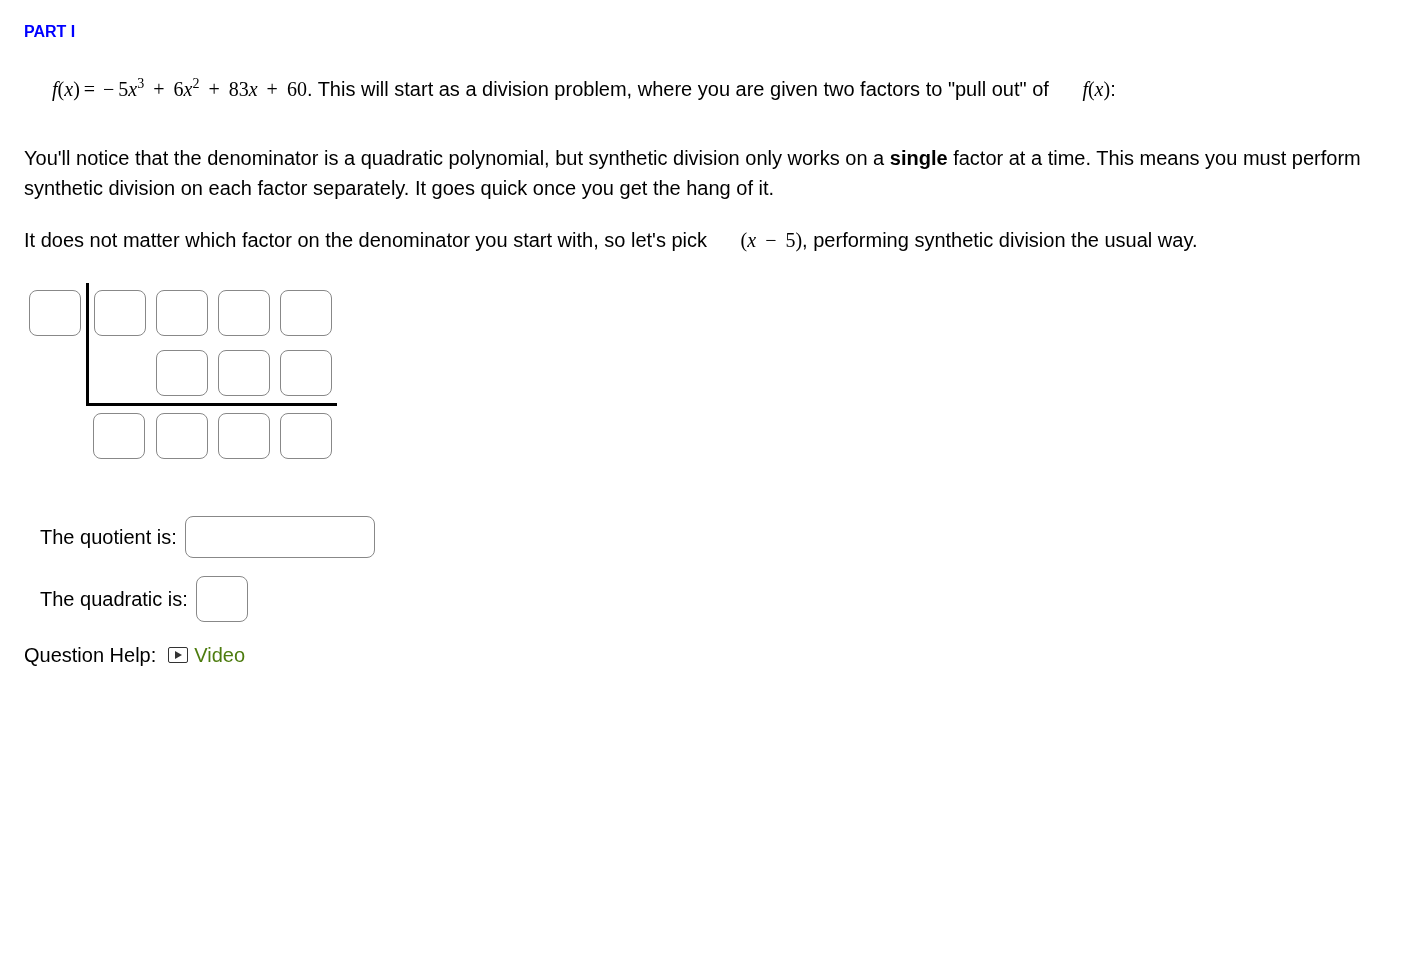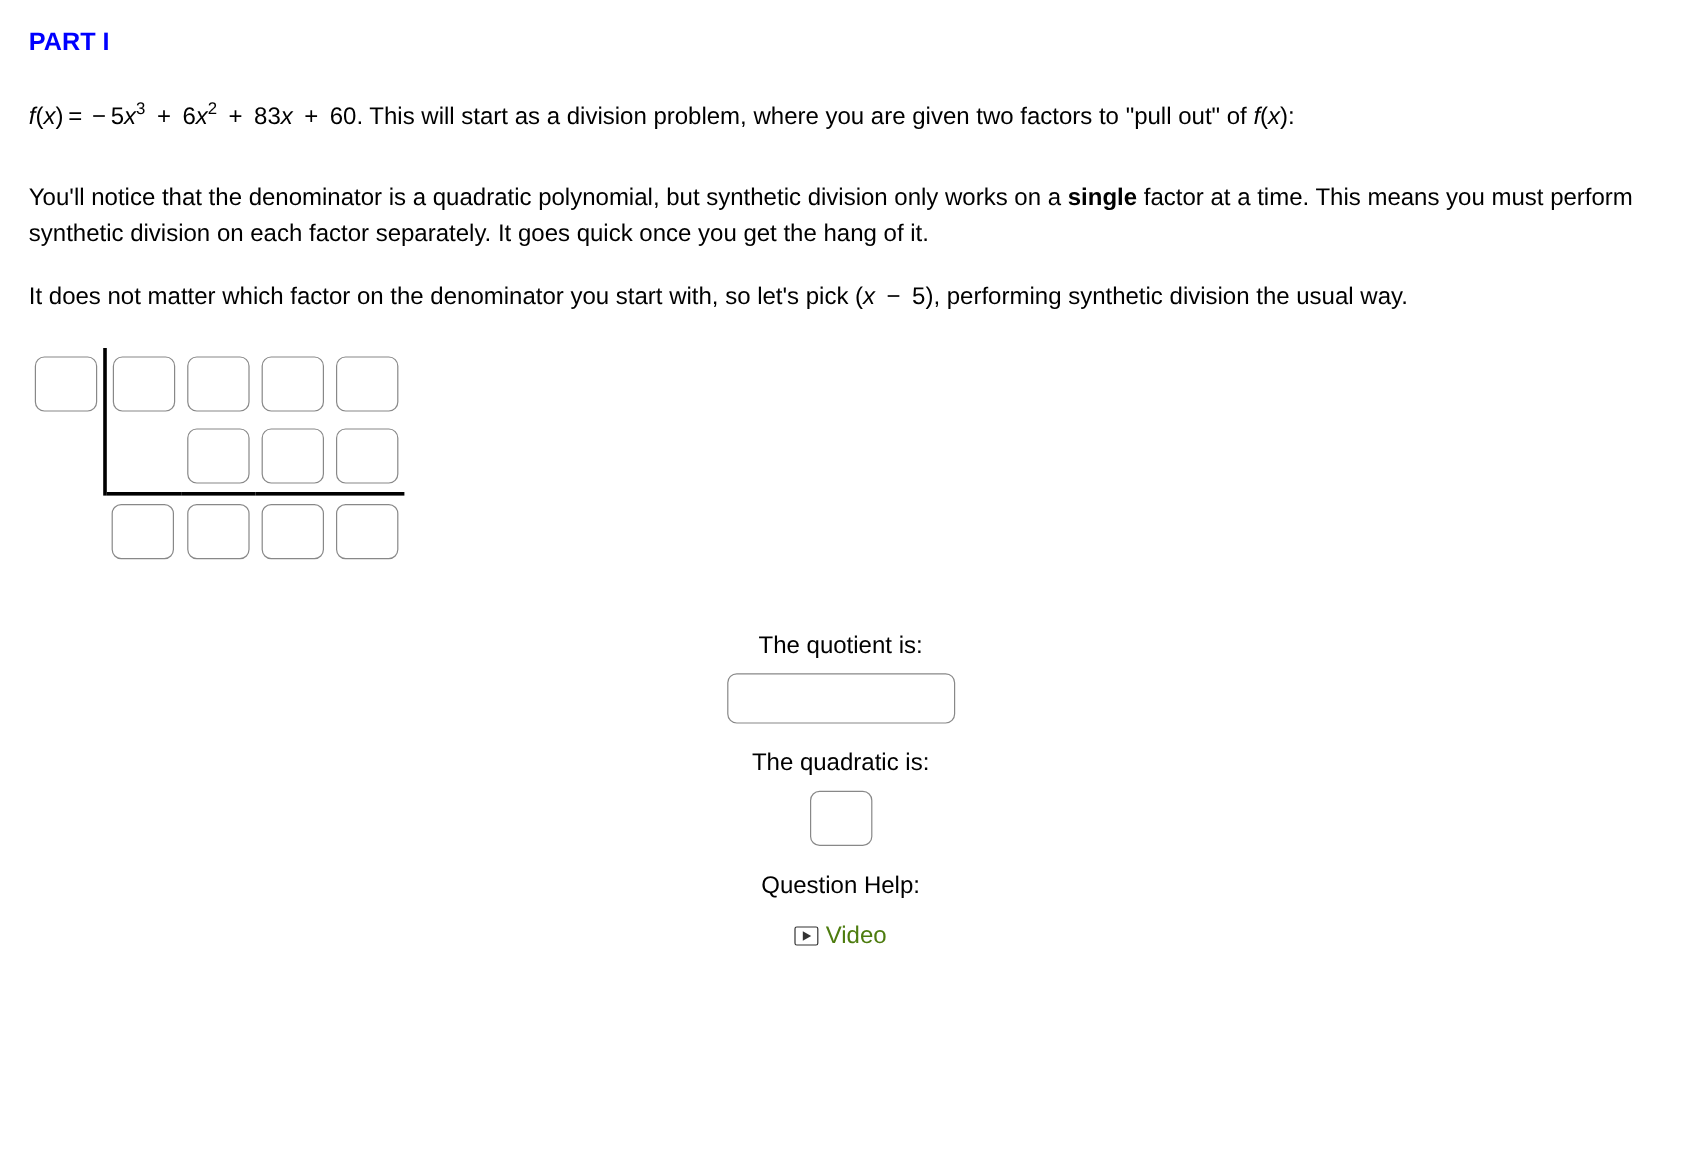--- a/index.html
+++ b/index.html
@@ -7,25 +7,26 @@
     font-size: 20px;
     color: #000;
     margin: 0;
     padding: 20px 24px;
     background: #fff;
     line-height: 1.5;
   }
   .part-label {
     color: #0000ff;
     font-weight: bold;
-    font-size: 21px;
+    font-size: 16px;
   }
   .math {
-    font-family: Liberation Sans, sans-serif;
+    font-family: Liberation Serif, serif;
     font-style: italic;
+    margin-left: 28px;
   }
   .math .op {
     font-style: normal;
     padding: 0 4px;
   }
   .math .num {
     font-style: normal;
   }
   sup {
     font-size: 0.7em;
@@ -100,29 +101,27 @@
     border-left: 3px solid #000;
   }
   .hline-top {
     border-top: 3px solid #000;
   }
   .answer-row {
     margin: 18px 16px;
     display: flex;
     align-items: center;
     gap: 8px;
-    flex-direction: column;
   }
   .help-row {
     margin-top: 18px;
     display: flex;
     align-items: center;
     gap: 12px;
     font-size: 20px;
-    flex-direction: column;
   }
   .video-link {
     color: #4d7c0f;
     display: inline-flex;
     align-items: center;
     gap: 6px;
     cursor: pointer;
   }
   .video-icon {
     display: inline-flex;

